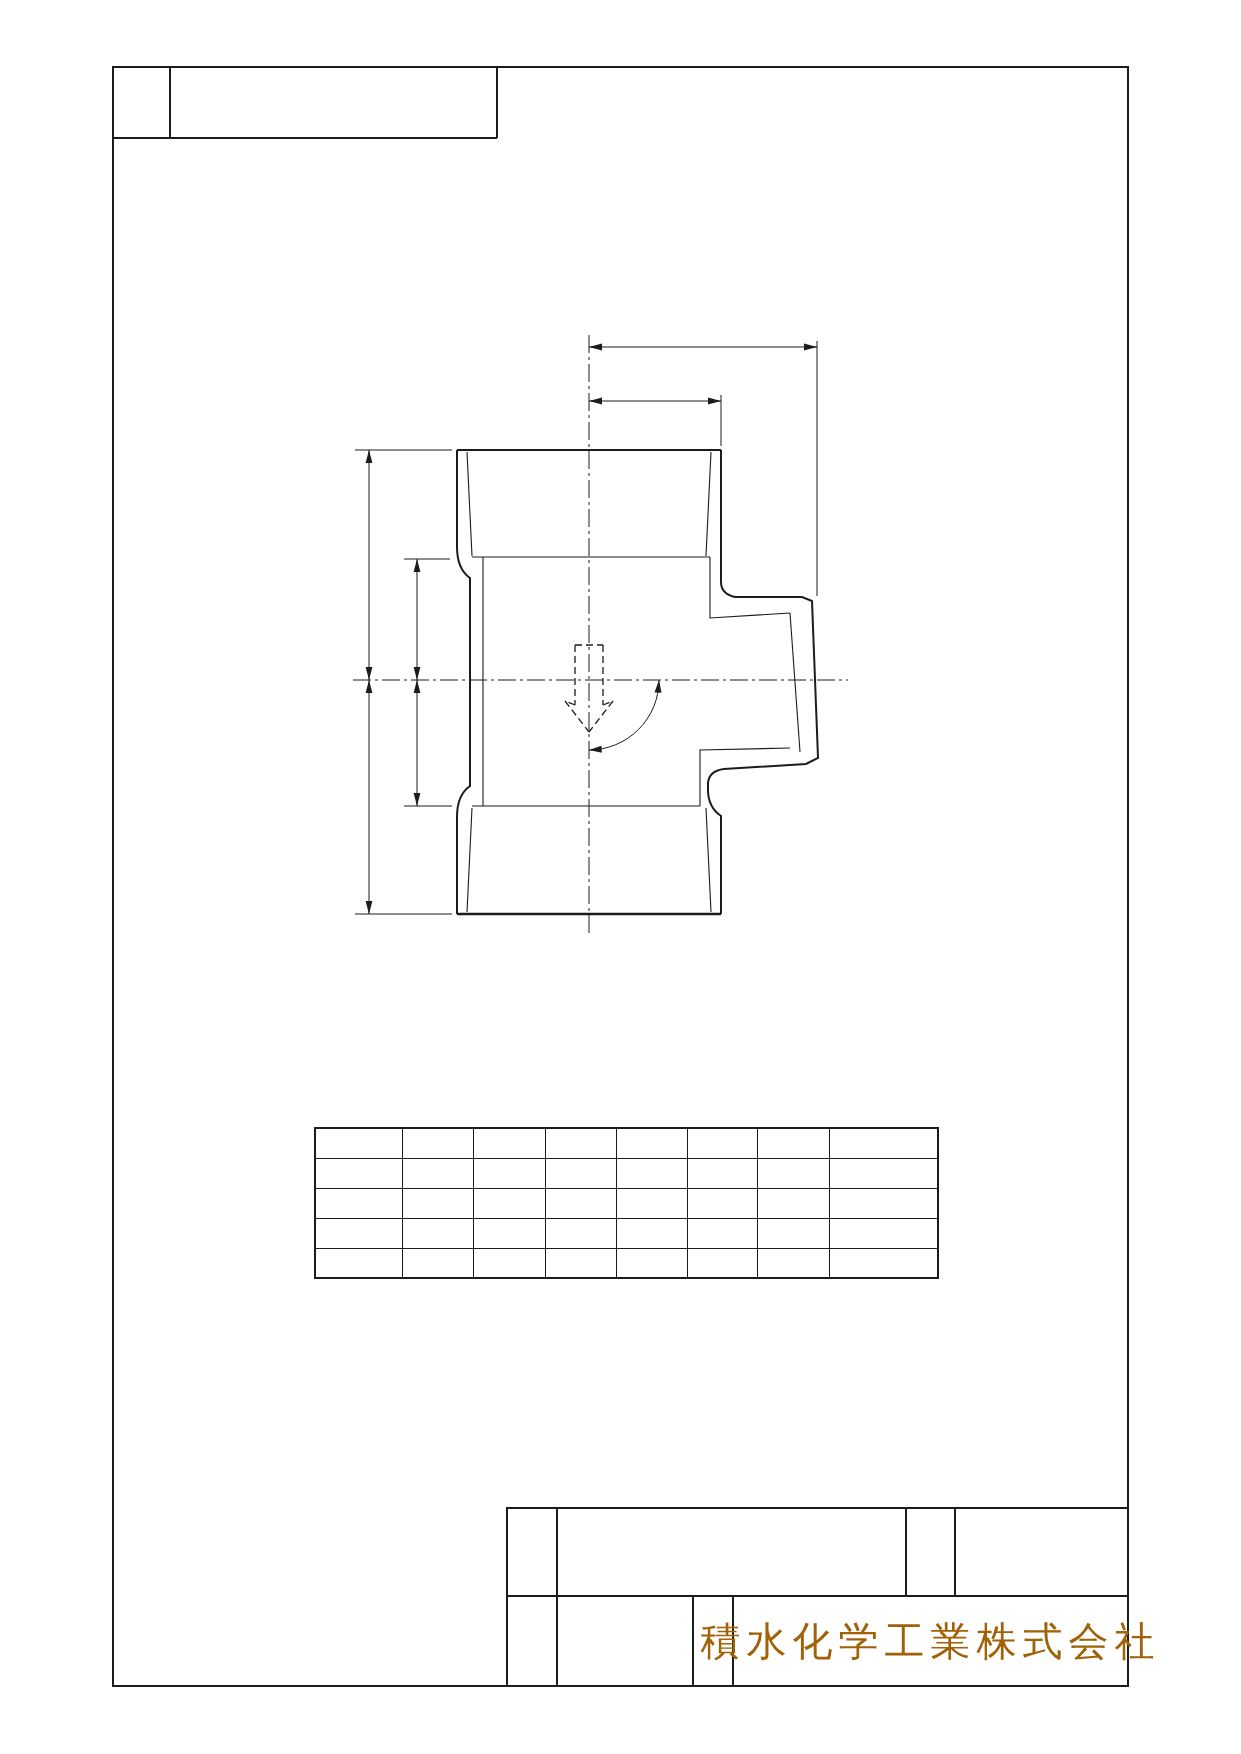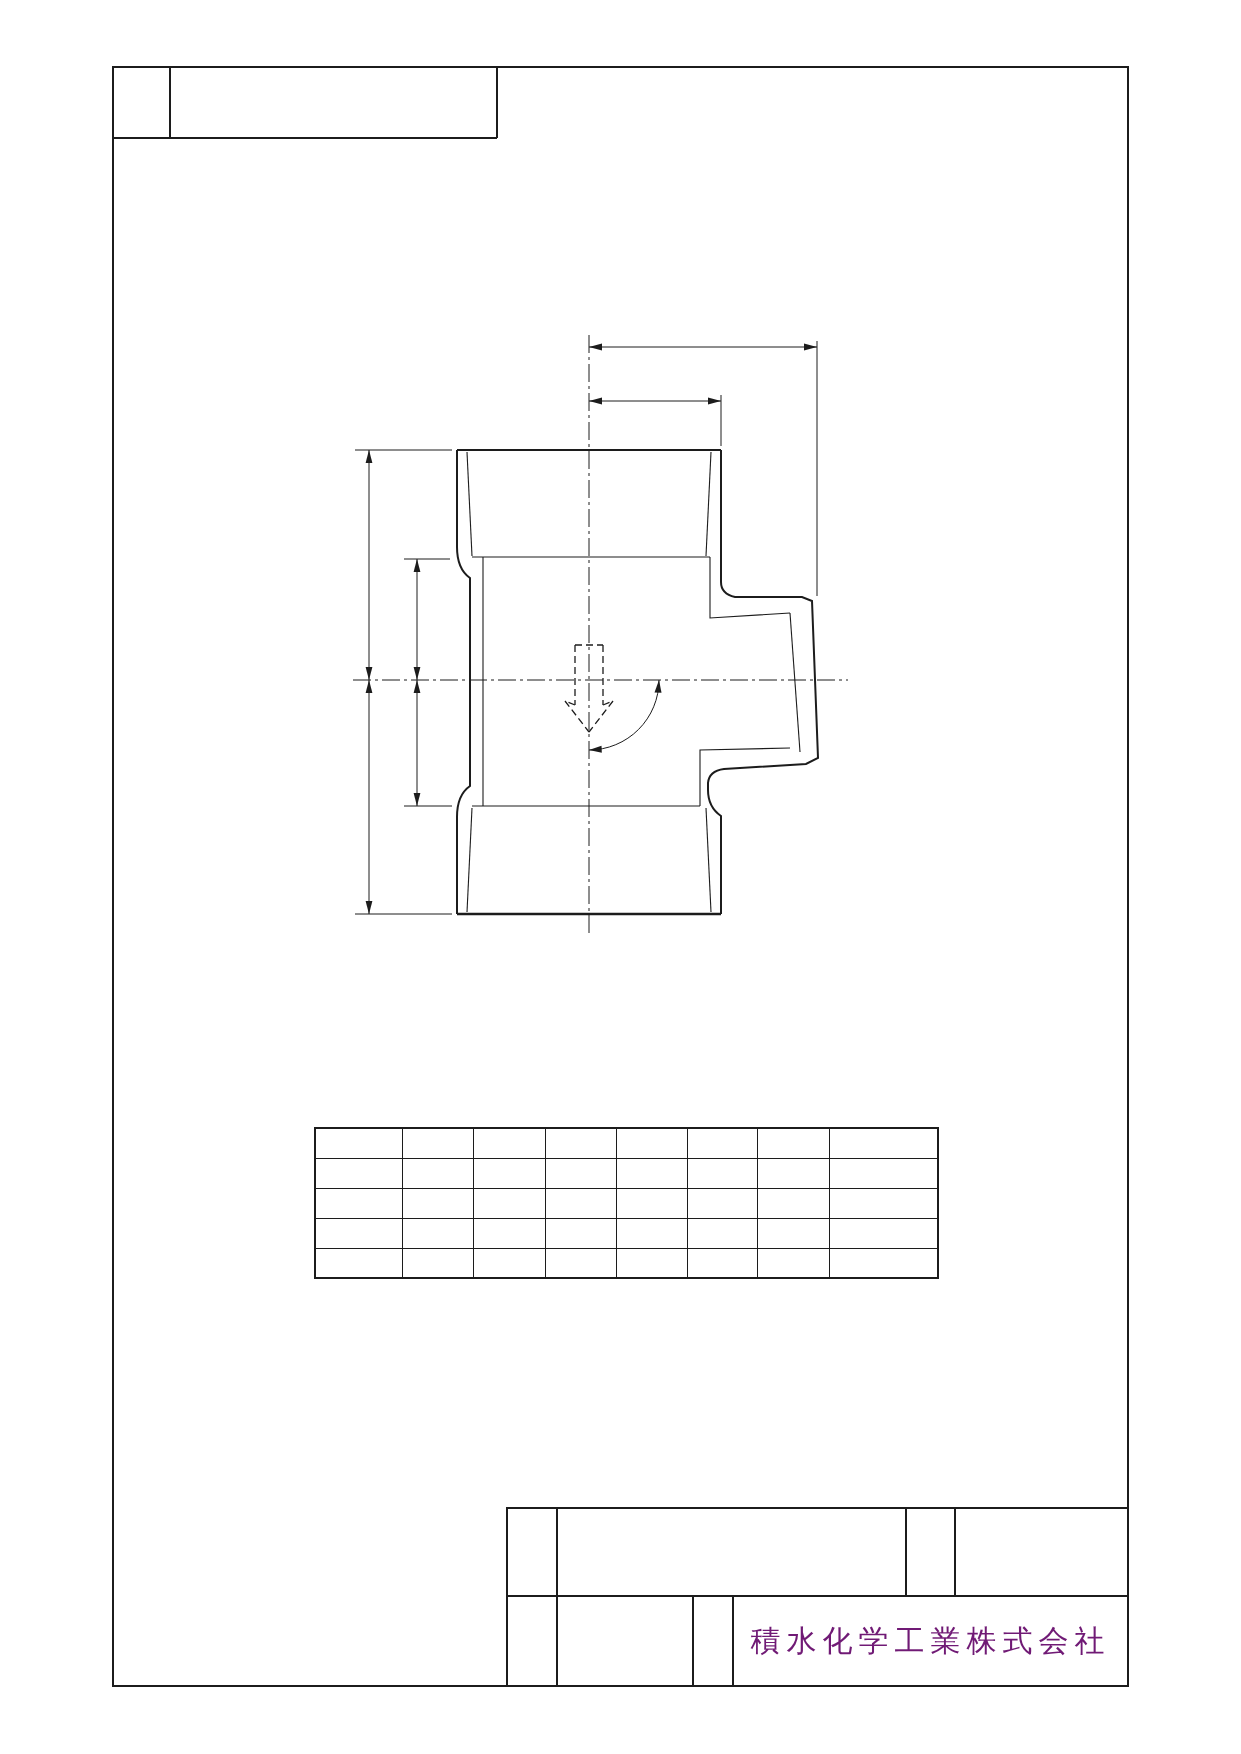--- a/index.html
+++ b/index.html
@@ -14,24 +14,24 @@
   svg.sheet { position: absolute; left: 0; top: 0; }
   .company-name {
     position: absolute;
     left: 733px;
     top: 1598px;
     width: 395px;
     height: 86px;
     display: flex;
     align-items: center;
     justify-content: center;
-    font-size: 30px;
+    font-size: 40px;
     letter-spacing: 6px;
     white-space: nowrap;
-    color: #701a75;
+    color: #a16207;
     font-family: "Liberation Sans", sans-serif;
   }
 </style>
 </head>
 <body>
 
 <div class="page">
 
   <svg class="sheet" width="1241" height="1754" viewBox="0 0 1241 1754">
 

